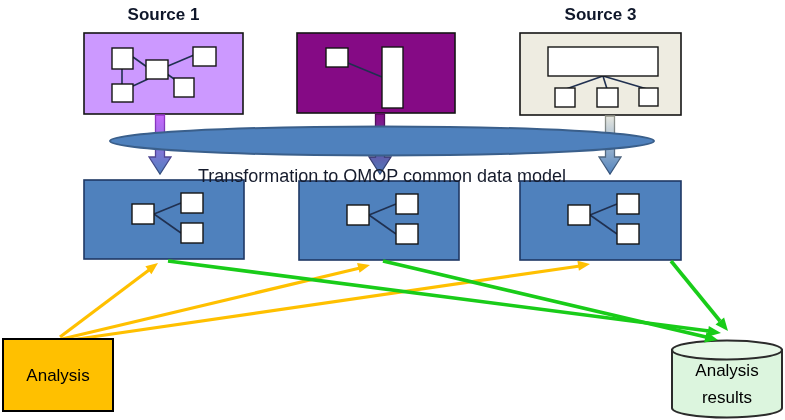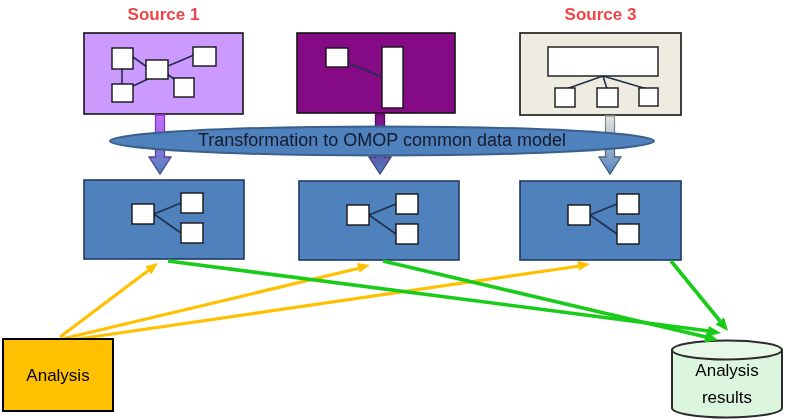--- a/index.html
+++ b/index.html
@@ -6,21 +6,21 @@
   .canvas{position:relative;width:785px;height:420px;background:#fff;overflow:hidden;
           font-family:"Liberation Sans",sans-serif;}
   svg{position:absolute;left:0;top:0;}
   .node{fill:#ffffff;stroke:#141414;stroke-width:1.4;}
   .nline{stroke:#203050;stroke-width:1.6;fill:none;}
   .srcbox{stroke:#141414;stroke-width:1.6;}
   .cdmbox{stroke-width:1.6;}
   .yline{stroke-width:3.2;fill:none;}
   .gline{stroke-width:3.6;fill:none;}
   .tarrow{stroke-width:1.3;}
-  .src-title{position:absolute;top:5px;font-weight:bold;font-size:17px;text-align:center;color:#ef4444;}
+  .src-title{position:absolute;top:5px;font-weight:bold;font-size:17px;text-align:center;color:#0f172a;}
   .ellipse-label{position:absolute;left:112px;top:130px;width:540px;text-align:center;
                  font-size:18px;white-space:nowrap;}
   .block-label{position:absolute;display:flex;flex-direction:column;align-items:center;
                justify-content:center;font-size:17px;color:#000;line-height:27px;text-align:left;}
 </style>
 </head>
 <body>
 
 <div class="canvas">
 
@@ -125,21 +125,21 @@
     <polygon points="721,333 707.4,336.8 708.8,325.9" fill="#19CC19"></polygon>
     <line class="gline" x1="383" y1="261" x2="706" y2="337" stroke="#19CC19"></line>
     <polygon points="718,340 704.1,342.4 706.6,331.7" fill="#19CC19"></polygon>
     <line class="gline" x1="671" y1="261" x2="720" y2="321" stroke="#19CC19"></line>
     <polygon points="728,331 715.5,324.4 724.1,317.4" fill="#19CC19"></polygon>
   </svg>
 
   <div class="src-title" style="left:84px;width:159px;">Source 1</div>
   <div class="src-title" style="left:520px;width:161px;">Source 3</div>
 
-  <div class="ellipse-label" style="color: rgb(21, 27, 44);">Transformation to OMOP common data model</div>
+  <div class="ellipse-label" style="color: rgb(21, 27, 44); margin-top: 36px;">Transformation to OMOP common data model</div>
 
   <div class="block-label" style="left:3px;top:339px;width:110px;height:72px;">
     <span>Analysis</span>
   </div>
 
   <div class="block-label" style="left:672px;top:356px;width:110px;height:56px;">
     <span>Analysis</span>
     <span>results</span>
   </div>
 

